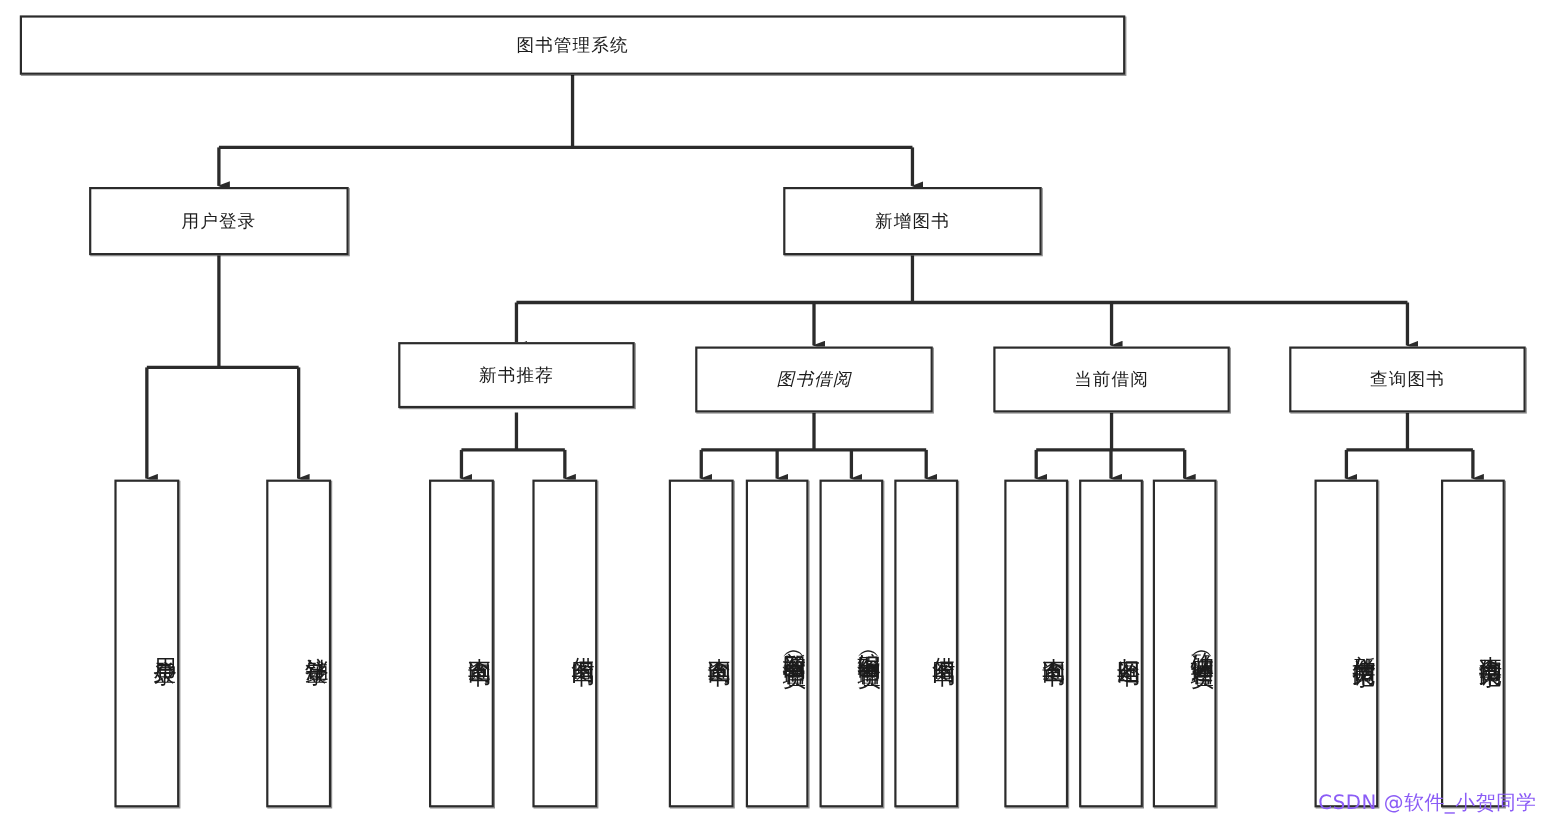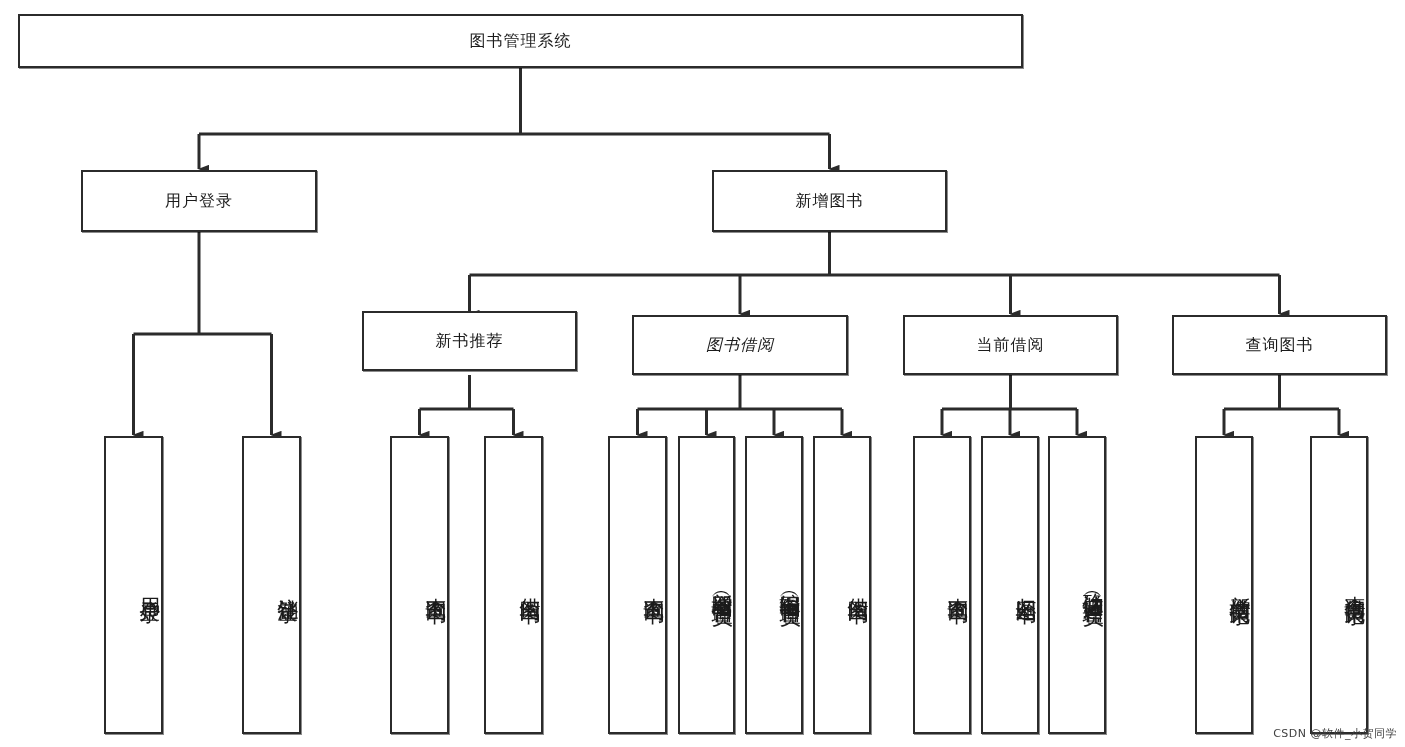--- a/index.html
+++ b/index.html
@@ -53,22 +53,22 @@
   }
   .node.vert .vlabel {
     writing-mode: vertical-rl;
     text-orientation: upright;
     white-space: nowrap;
   }
   .watermark {
     position: absolute;
     right: 8px;
     bottom: 6px;
-    font-size: 11px;
-    color: #404040;
+    font-size: 18px;
+    color: #8b5cf6;
     letter-spacing: 0.5px;
     white-space: nowrap;
   }
 </style>
 </head>
 <body>
 
 <div id="canvas">
 
   <svg class="wires" viewBox="0 0 1405 747" xmlns="http://www.w3.org/2000/svg">

